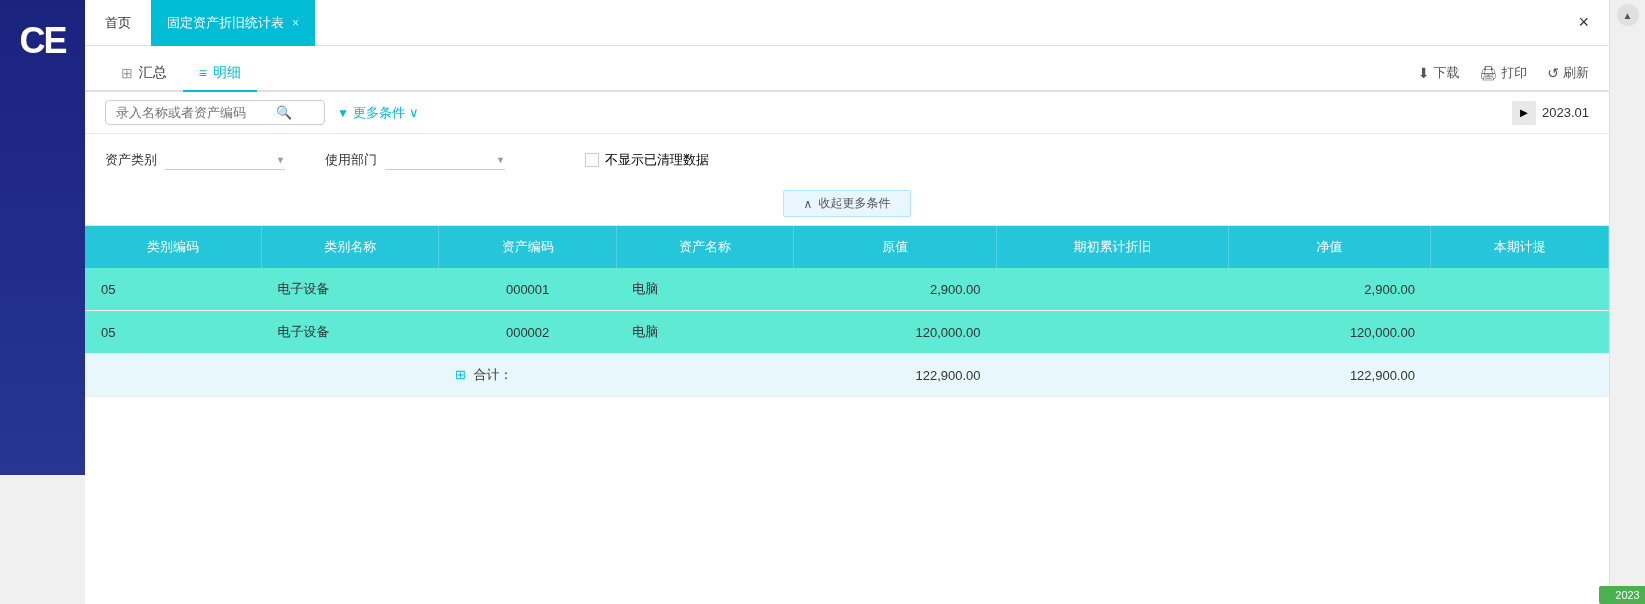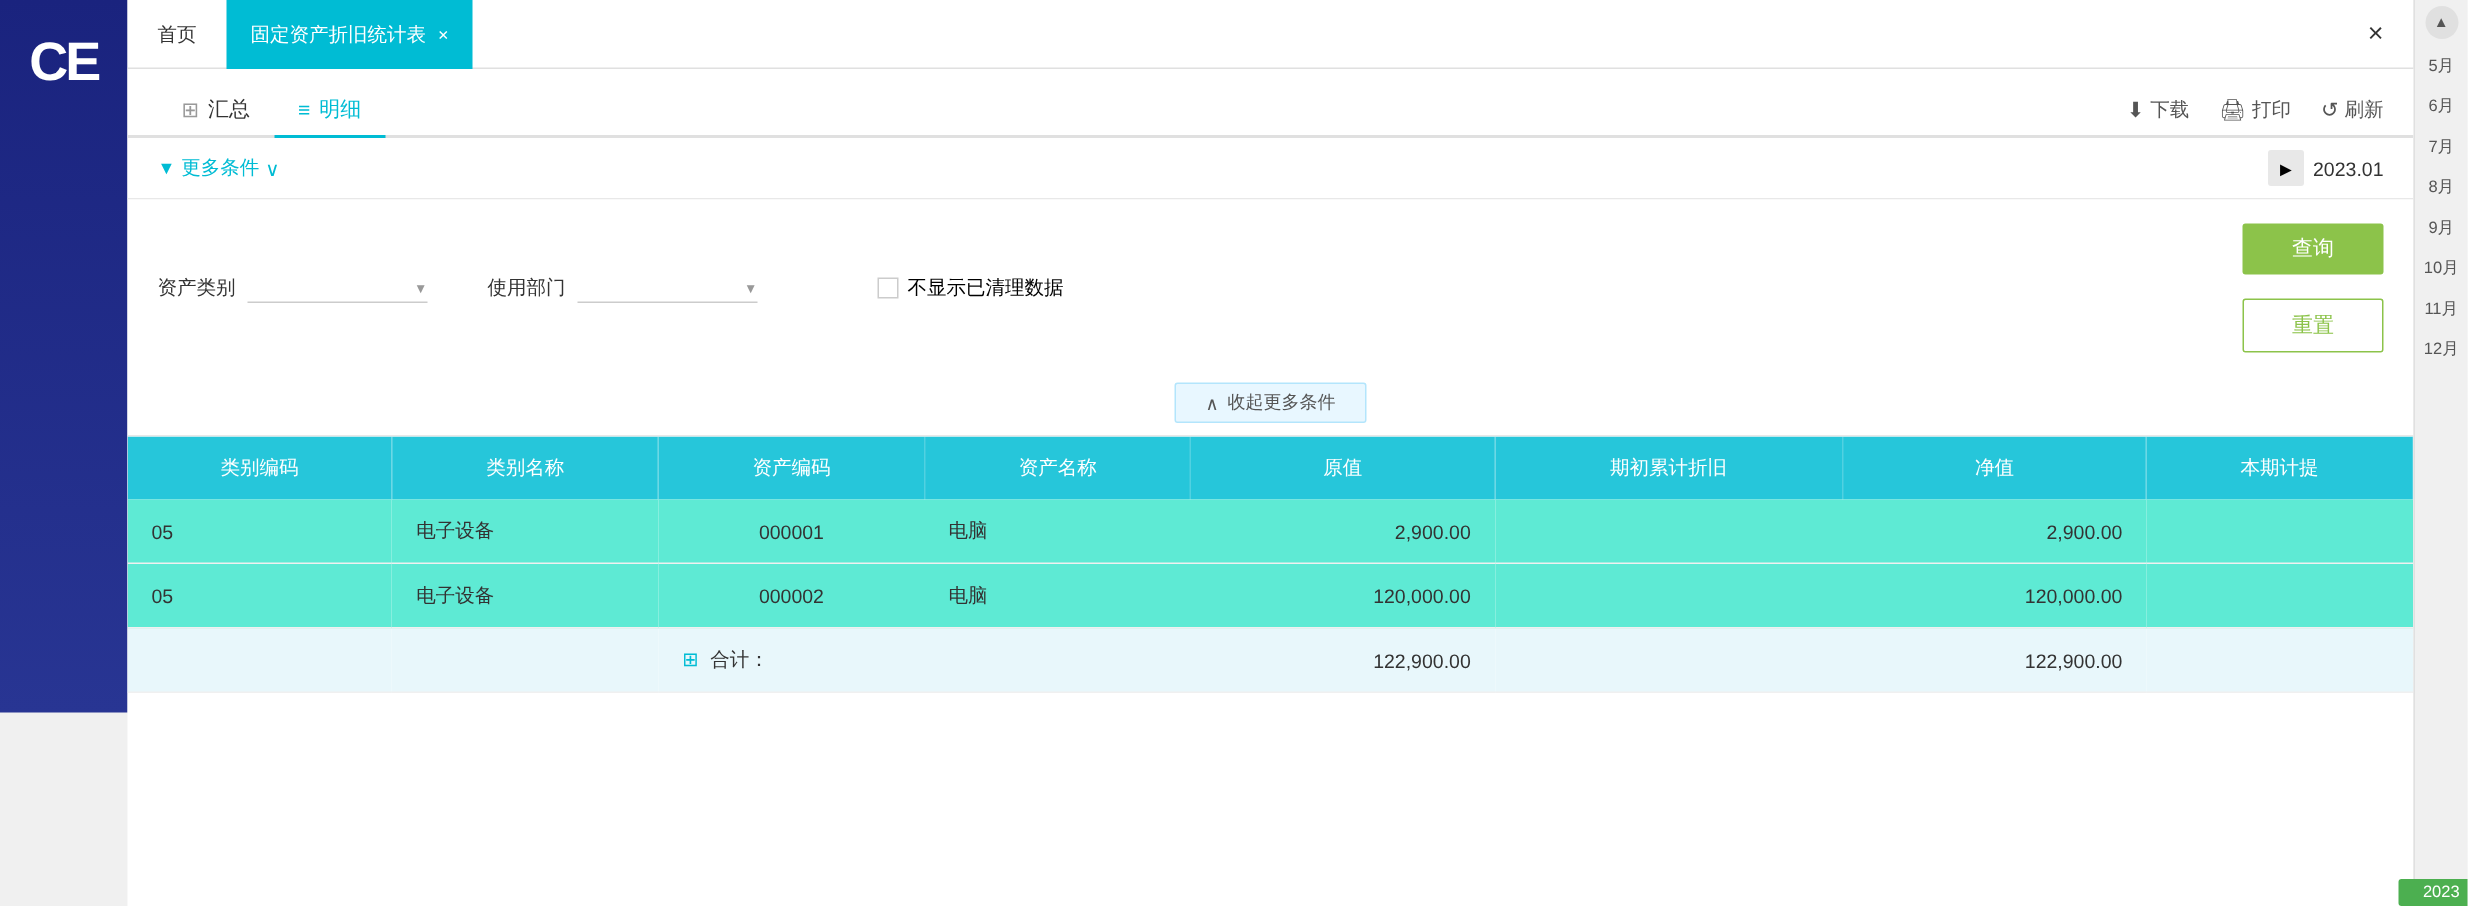--- a/index.html
+++ b/index.html
@@ -98,20 +98,24 @@
         <span>打印</span>
       </span>
       <span style="cursor:pointer;display:flex;align-items:center;gap:4px;">
         <span style="font-size:14px;">↺</span>
         <span>刷新</span>
       </span>
     </div>
   </div>
 
   <div class="filter-bar">
+    <div class="search-input">
+      <input type="text" placeholder="录入名称或者资产编码" style="">
+      <span style="color:#999;">🔍</span>
+    </div>
     <span class="more-filter">
       <span style="font-size:12px;">▼</span>
       <span>更多条件</span>
       <span>∨</span>
     </span>
     <div style="margin-left:auto;display:flex;align-items:center;gap:6px;">
       <div class="collapse-btn">►</div>
       <span style="font-size:13px;color:#333;">2023.01</span>
     </div>
   </div>
@@ -130,24 +134,20 @@
         <span class="filter-label">使用部门</span>
         <div class="filter-select-wrapper">
           <select class="filter-select">
             <option value=""></option>
           </select>
         </div>
       </div>
       <div class="checkbox-field">
         <div class="checkbox-box"></div>
         <span>不显示已清理数据</span>
-      </div>
-      <div class="btn-group">
-        <button class="query-btn">查询</button>
-        <button class="reset-btn">重置</button>
       </div>
     </div>
     <div class="collapse-more">
       <button class="collapse-more-btn">
         <span>∧</span>
         <span>收起更多条件</span>
       </button>
     </div>
   </div>
 
@@ -200,24 +200,14 @@
   <td class="num"></td>
 </tr>
         </tbody>
     </table>
   </div>
 
 </div>
 
 <div class="right-sidebar">
   <div class="sidebar-nav-up">▲</div>
-  <div id="sidebar-months">
-      <div class="sidebar-month">5月</div>
-      <div class="sidebar-month">6月</div>
-      <div class="sidebar-month">7月</div>
-      <div class="sidebar-month">8月</div>
-      <div class="sidebar-month">9月</div>
-      <div class="sidebar-month">10月</div>
-      <div class="sidebar-month">11月</div>
-      <div class="sidebar-month">12月</div>
-    </div>
   <div class="sidebar-year-badge">2023</div>
 </div>
 
 </body></html>

